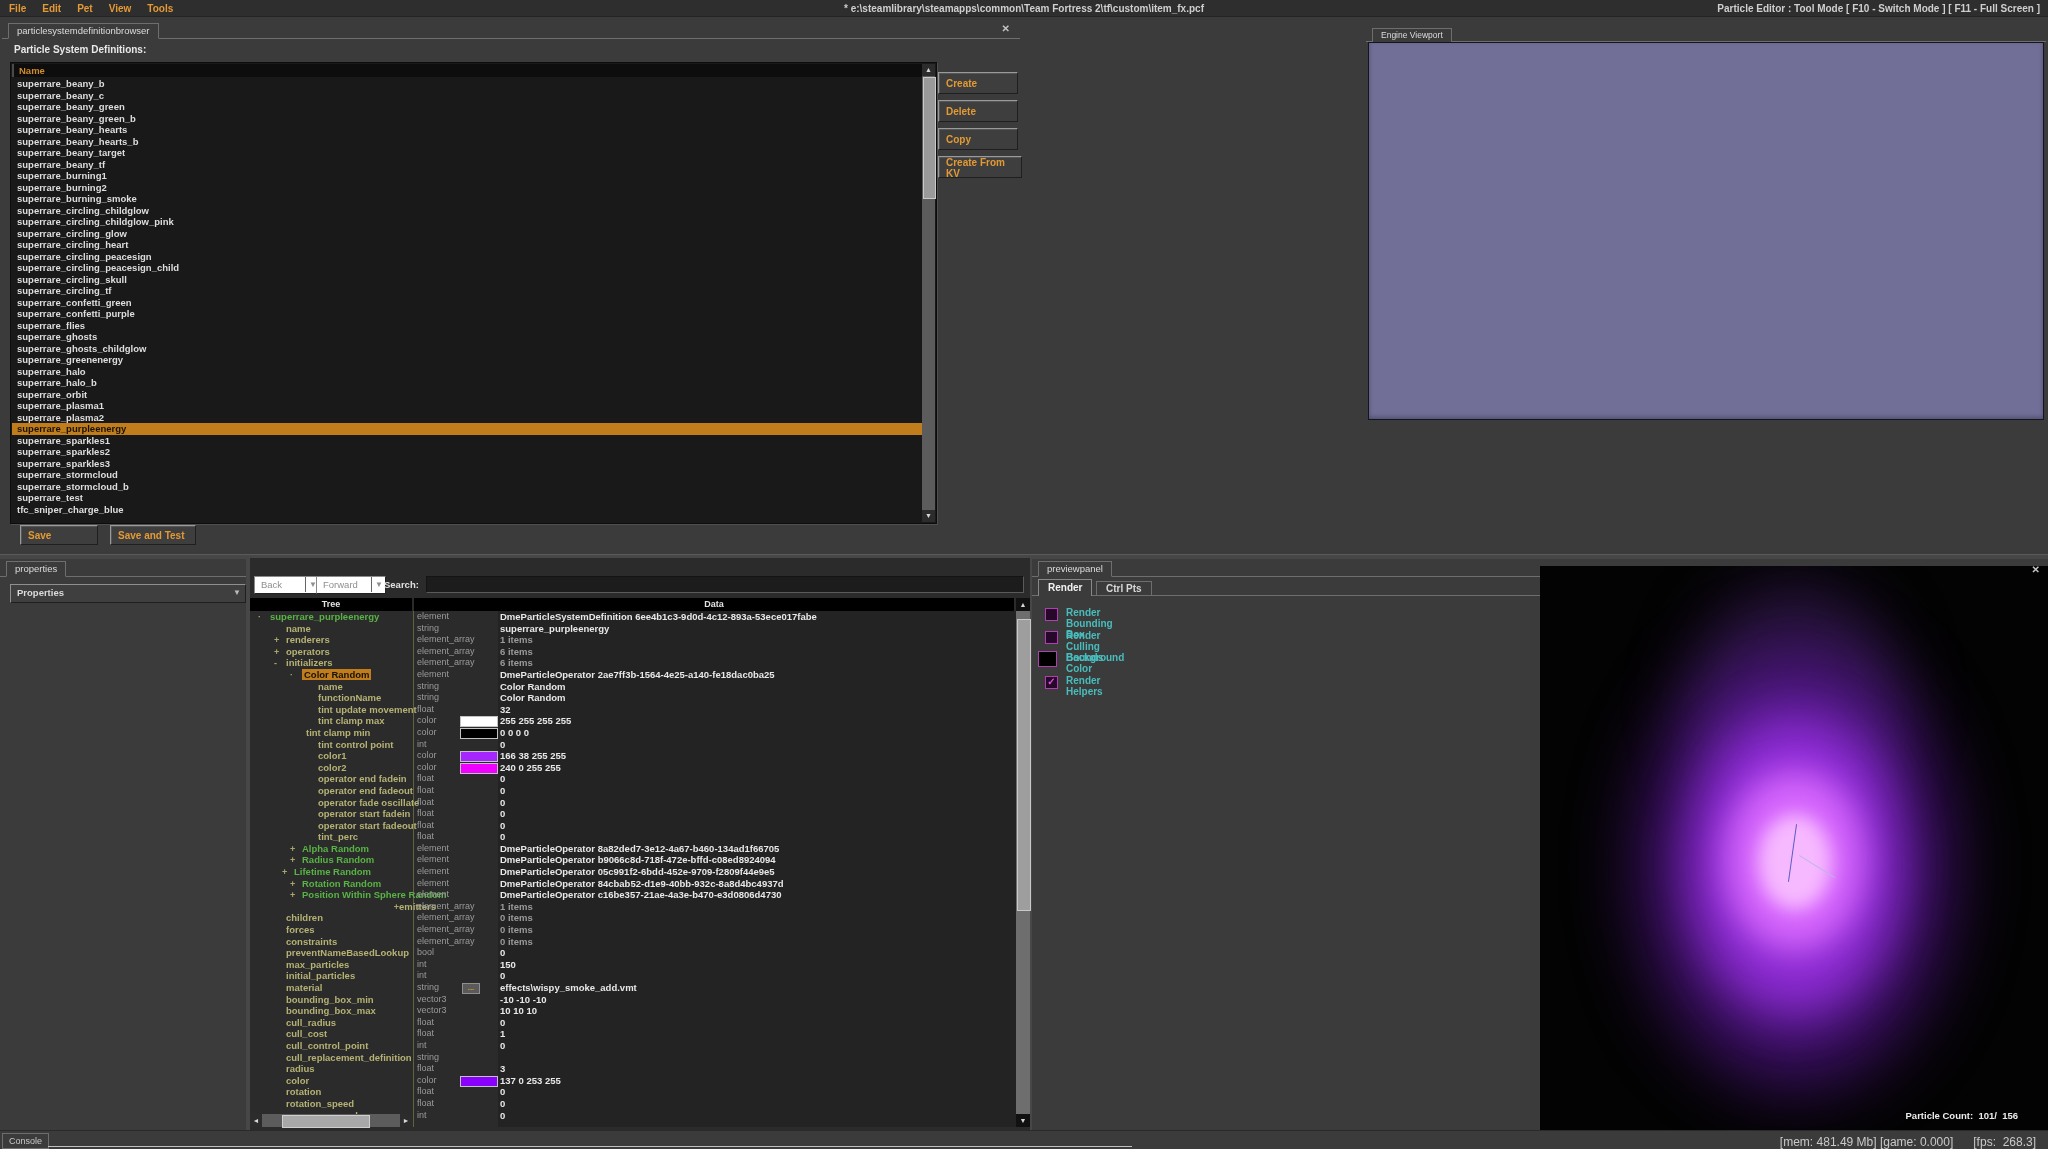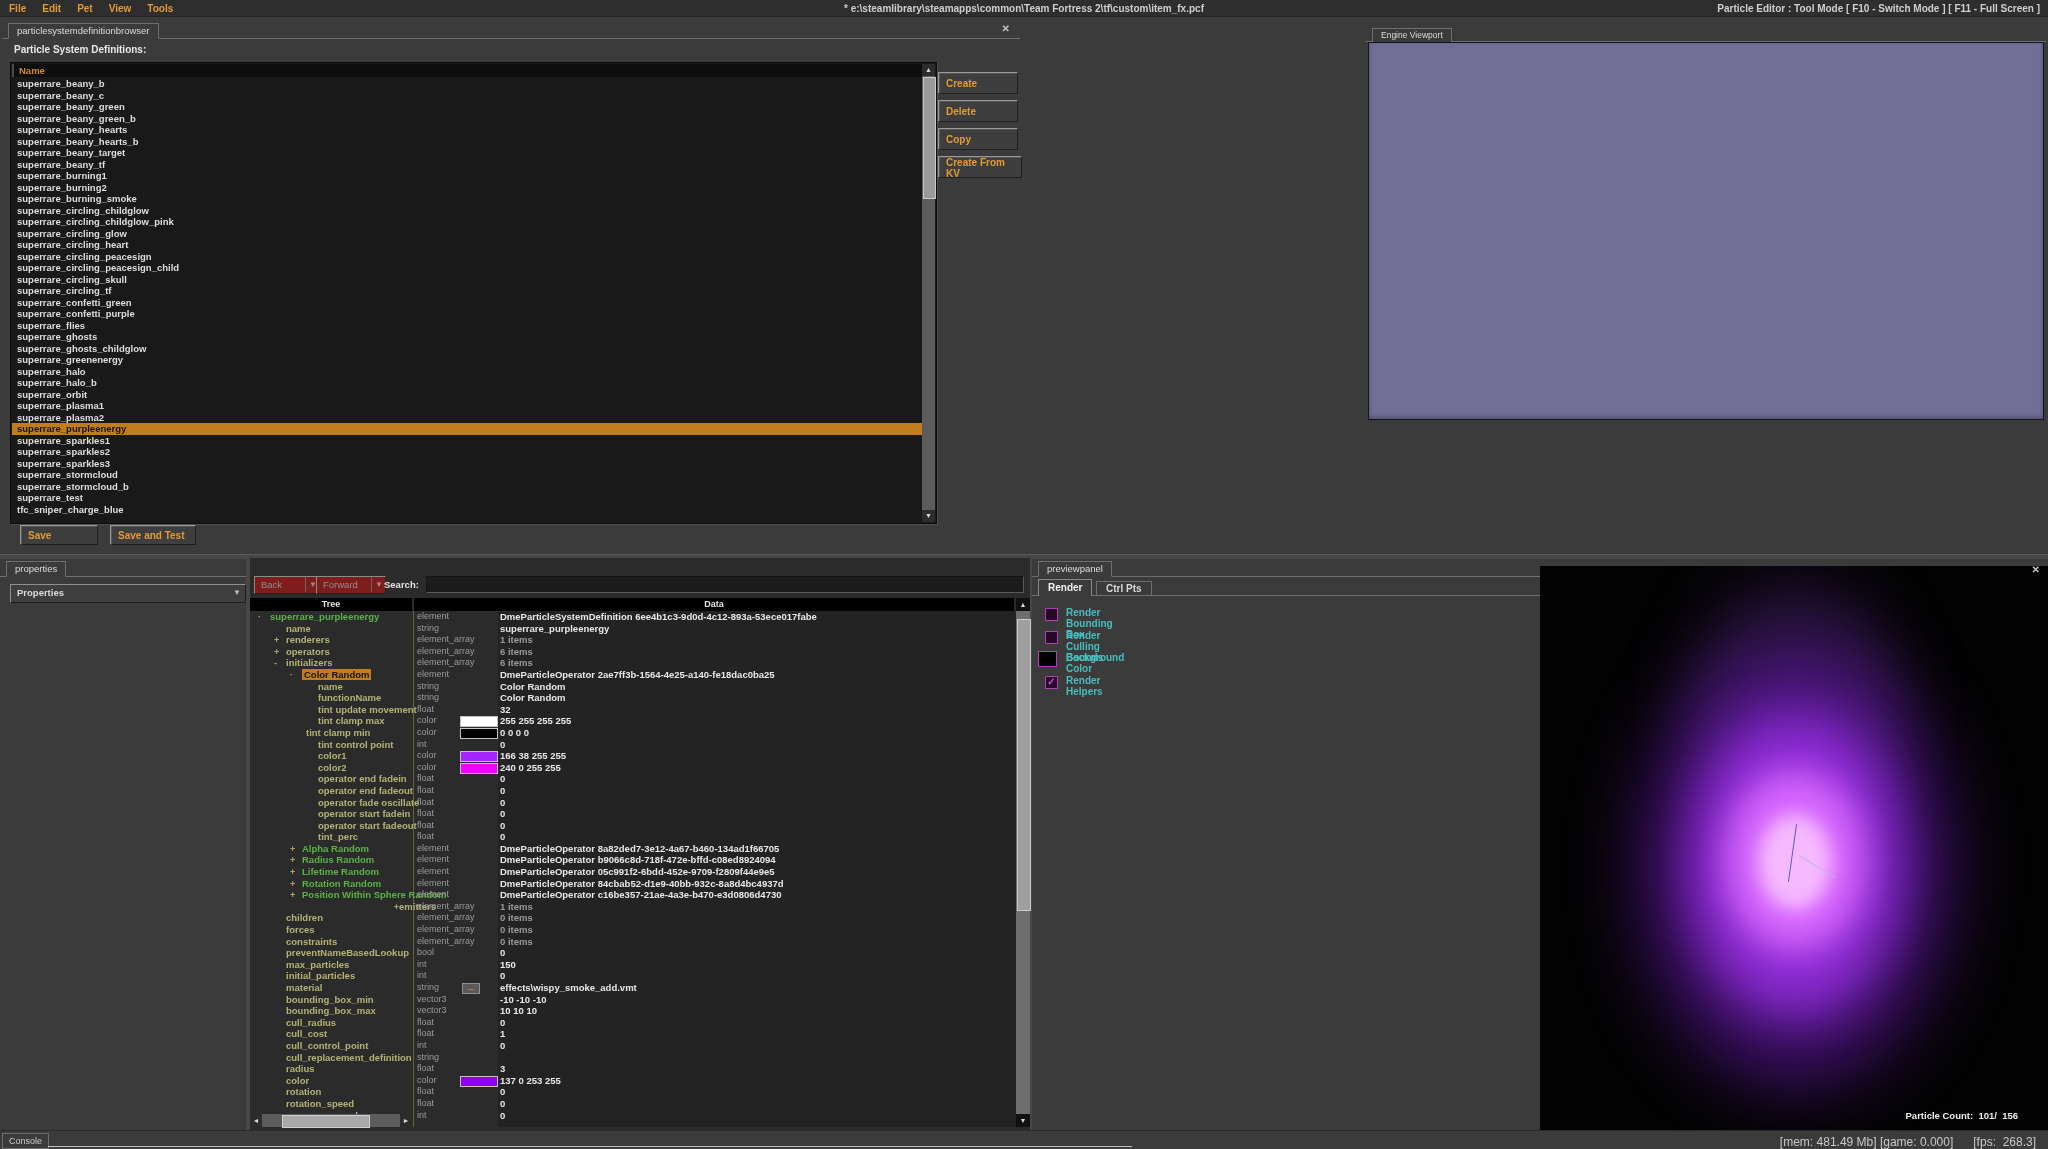--- a/index.html
+++ b/index.html
@@ -47,21 +47,21 @@
   .hsplit{position:absolute;left:0;top:554px;width:2048px;height:4px;background:#474747;border-top:1px solid #5a5a5a;}
   .vsplit{position:absolute;top:558px;height:572px;width:4px;background:#474747;}
   
   .props{position:absolute;left:0;top:558px;width:246px;height:572px;}
   .combo{position:absolute;left:10px;top:26px;width:228px;height:17px;background:#3f3f3f;
          border:1px solid #1f1f1f;border-top-color:#8f8f8f;border-left-color:#8f8f8f;
          font-size:9.5px;font-weight:bold;color:#dcdcdc;line-height:16px;padding-left:6px;}
   .combo .arr{position:absolute;right:4px;top:0;color:#bbb;font-size:8px;}
   
   .treepanel{position:absolute;left:250px;top:558px;width:780px;height:572px;background:#2b2b2b;}
-  .tb-combo{position:absolute;top:18px;height:16px;background:#7f1d1d;border:1px solid #222;
+  .tb-combo{position:absolute;top:18px;height:16px;background:#ffffff;border:1px solid #222;
             border-top-color:#8a8a8a;border-left-color:#8a8a8a;color:#8f8f8f;font-size:9.5px;
             line-height:15px;padding-left:6px;}
   .tb-combo .arr{position:absolute;right:2px;top:0;color:#8f8f8f;font-size:8px;border-left:1px solid #666;padding-left:3px;}
   .search-label{position:absolute;left:134px;top:21px;font-size:9.5px;font-weight:bold;color:#e0e0e0;}
   .search-input{position:absolute;left:176px;top:18px;width:596px;height:15px;background:#1c1c1c;
                 border:1px solid #141414;border-bottom-color:#5a5a5a;border-right-color:#5a5a5a;}
   .col-header{position:absolute;top:40px;height:13px;background:#000;color:#e3e3e3;
               font-size:9px;font-weight:bold;text-align:center;line-height:13px;}
   .tree-rows{position:absolute;left:0;top:53px;width:766px;bottom:3px;overflow:hidden;}
   .data-shade{position:absolute;left:248px;top:53px;width:518px;bottom:3px;background:#232323;}
@@ -346,21 +346,21 @@
           <div class="tcol" style="padding-left: 40px;"><span class="glyph">+</span><span class="tname g">Alpha Random</span></div>
           <div class="ttype">element</div>
           <div class="tval">DmeParticleOperator 8a82ded7-3e12-4a67-b460-134ad1f66705</div>
         </div>
         <div class="trow">
           <div class="tcol" style="padding-left: 40px;"><span class="glyph">+</span><span class="tname g">Radius Random</span></div>
           <div class="ttype">element</div>
           <div class="tval">DmeParticleOperator b9066c8d-718f-472e-bffd-c08ed8924094</div>
         </div>
         <div class="trow">
-          <div class="tcol" style="padding-left: 40px;"><span class="glyph">+</span><span class="tname g">Lifetime Random</span></div>
+          <div class="tcol" style="padding-left: 32px;"><span class="glyph">+</span><span class="tname g">Lifetime Random</span></div>
           <div class="ttype">element</div>
           <div class="tval">DmeParticleOperator 05c991f2-6bdd-452e-9709-f2809f44e9e5</div>
         </div>
         <div class="trow">
           <div class="tcol" style="padding-left: 40px;"><span class="glyph">+</span><span class="tname g">Rotation Random</span></div>
           <div class="ttype">element</div>
           <div class="tval">DmeParticleOperator 84cbab52-d1e9-40bb-932c-8a8d4bc4937d</div>
         </div>
         <div class="trow">
           <div class="tcol" style="padding-left: 40px;"><span class="glyph">+</span><span class="tname g">Position Within Sphere Random</span></div>

